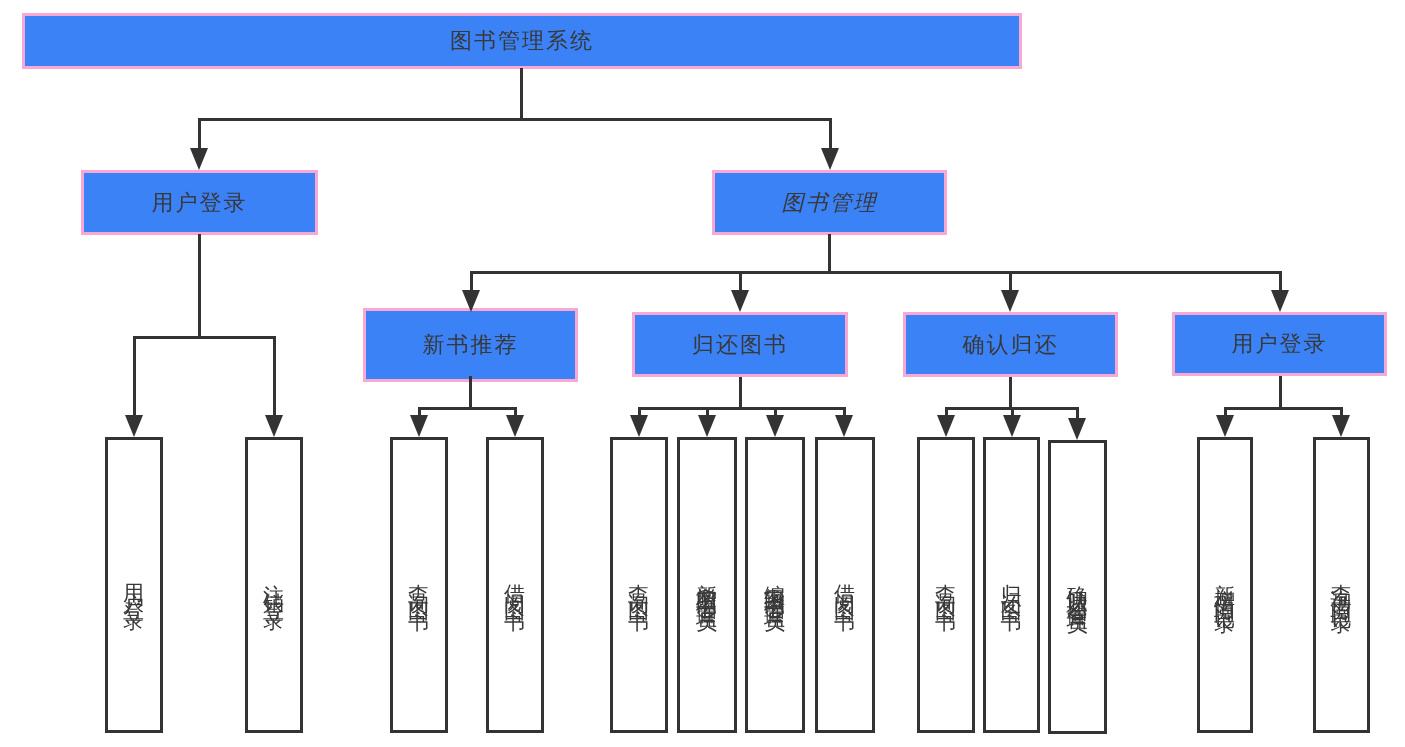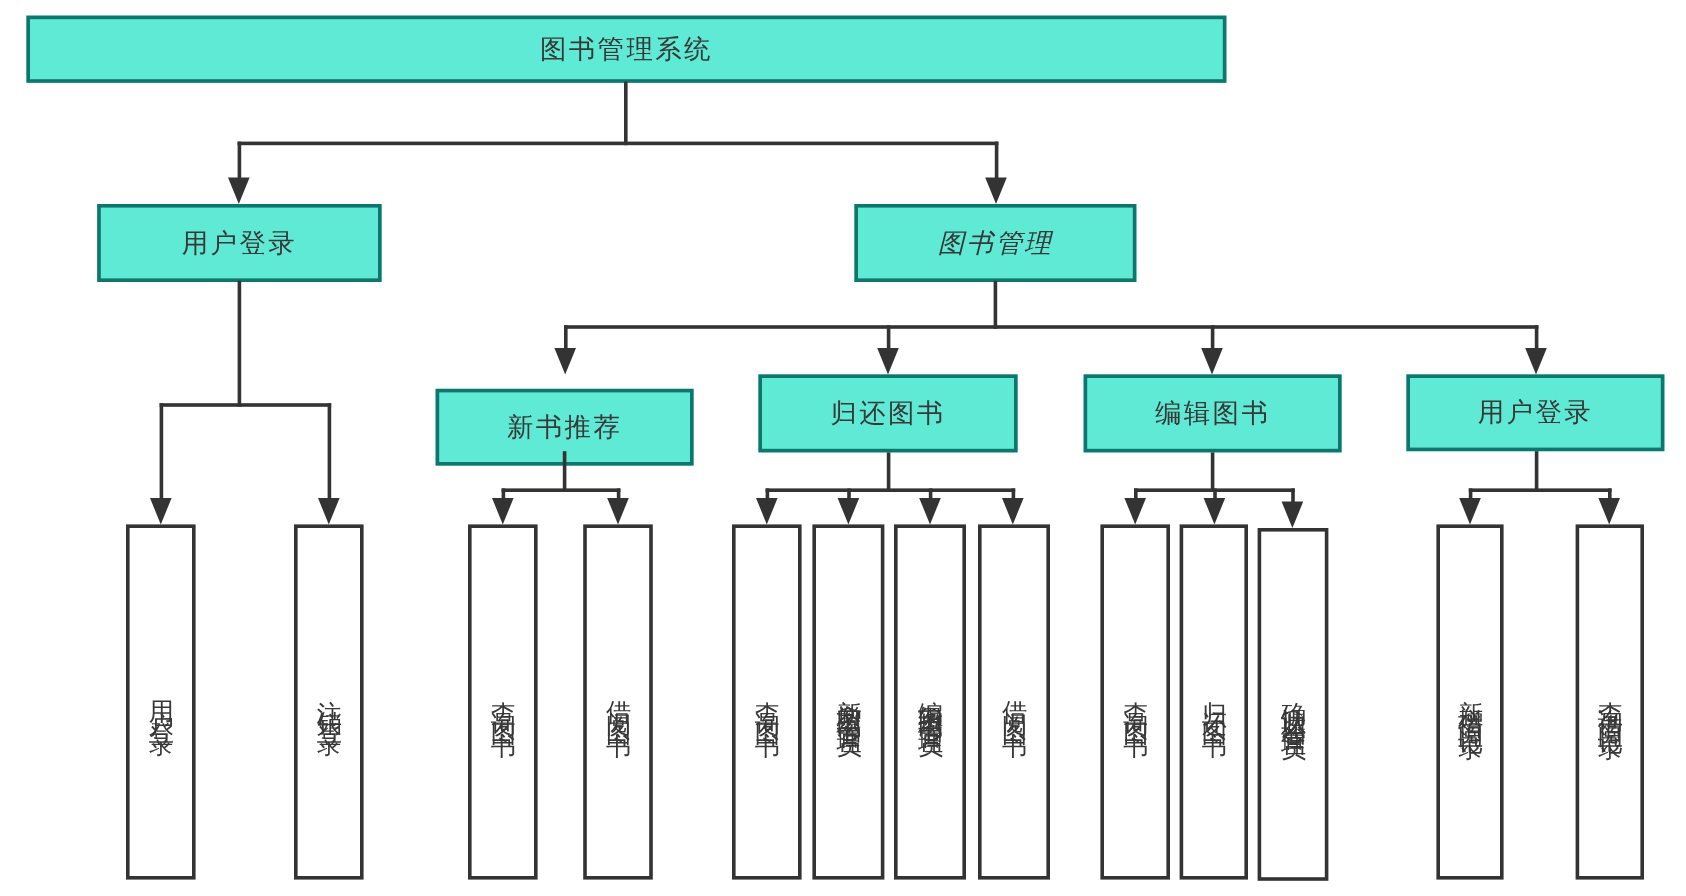--- a/index.html
+++ b/index.html
@@ -6,22 +6,22 @@
   body{font-family:"Liberation Sans","DejaVu Sans",sans-serif;}
   #canvas{
     position:relative;
     width:1405px;height:747px;
     background:#ffffff;
     overflow:hidden;
   }
   .hbox{
     position:absolute;
     box-sizing:border-box;
-    border:3px solid #0f766e;
-    background:#5eead4;
+    border:3px solid #f9a8d4;
+    background:#3b82f6;
     display:flex;align-items:center;justify-content:center;
     font-size:22px;color:#383838;
     letter-spacing:2px;
     white-space:nowrap;
   }
   .vbox{
     position:absolute;
     box-sizing:border-box;
     border:3px solid #333333;
     background:#ffffff;
@@ -52,23 +52,23 @@
 </head>
 <body>
 
 <div id="canvas">
 
   <div class="hbox" style="left:22px;top:13px;width:1000px;height:56px;">图书管理系统</div>
 
   <div class="hbox" style="left:81px;top:170px;width:237px;height:65px;">用户登录</div>
   <div class="hbox" style="left:712px;top:170px;width:235px;height:65px;font-style:italic;">图书管理</div>
 
-  <div class="hbox" style="left:363px;top:324px;width:215px;height:64px;">新书推荐</div>
+  <div class="hbox" style="left:363px;top:308px;width:215px;height:74px;">新书推荐</div>
   <div class="hbox" style="left:632px;top:312px;width:216px;height:65px;">归还图书</div>
-  <div class="hbox" style="left:903px;top:312px;width:215px;height:65px;">编辑图书</div>
+  <div class="hbox" style="left:903px;top:312px;width:215px;height:65px;">确认归还</div>
   <div class="hbox" style="left:1172px;top:312px;width:215px;height:64px;">用户登录</div>
 
   <div class="vbox" style="left:105px;top:437px;width:58px;height:296px;">用户登录</div>
   <div class="vbox" style="left:245px;top:437px;width:58px;height:296px;">注销登录</div>
 
   <div class="vbox" style="left:390px;top:437px;width:58px;height:296px;">查询图书</div>
   <div class="vbox" style="left:486px;top:437px;width:58px;height:296px;">借阅图书</div>
 
   <div class="vbox" style="left:610px;top:437px;width:58px;height:296px;">查询图书</div>
   <div class="vbox" style="left:677px;top:437px;width:60px;height:296px;letter-spacing:4px;">新增图书（管理员）</div>

